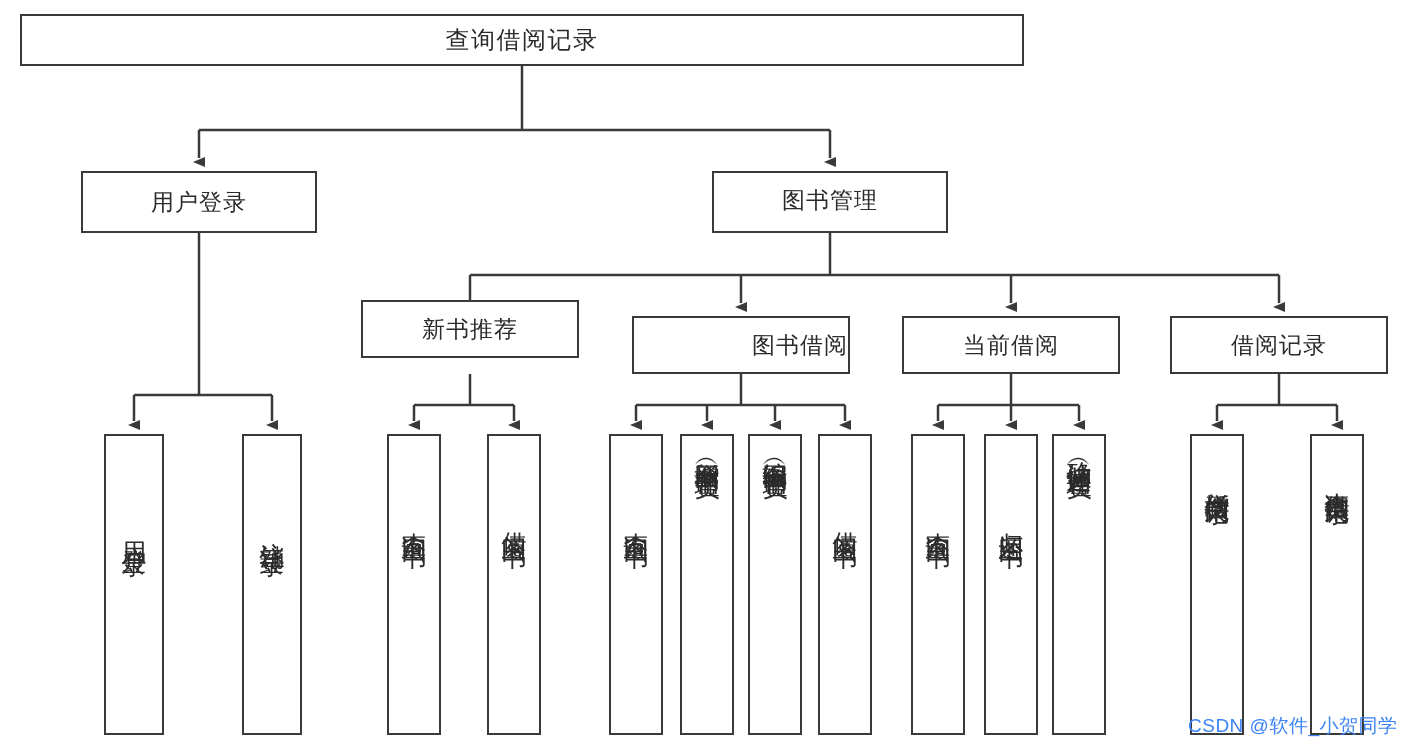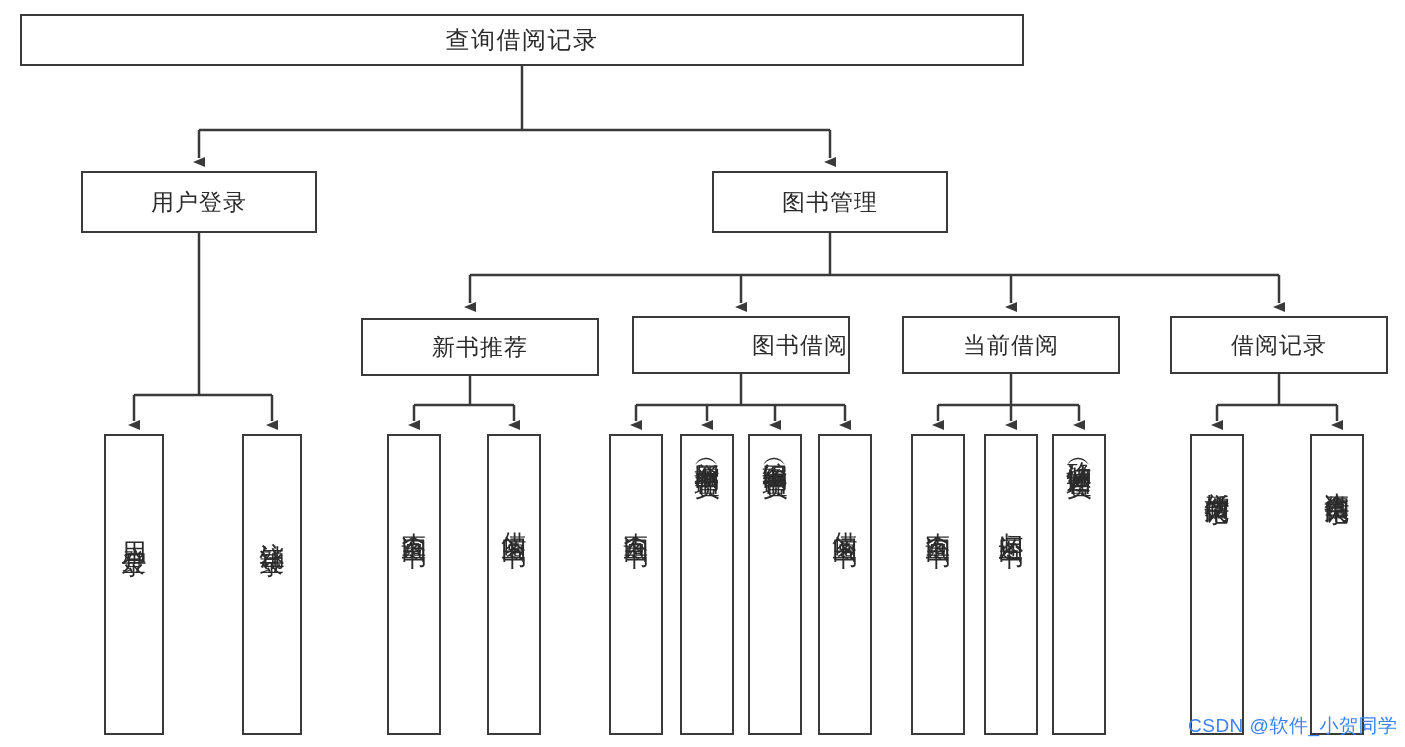--- a/index.html
+++ b/index.html
@@ -131,25 +131,25 @@
     </g>
   </svg>
 
   <div class="node horiz root" style="left:20px; top:14px; width:1004px; height:52px;">
     <span class="label">查询借阅记录</span>
   </div>
 
   <div class="node horiz" style="left:81px; top:171px; width:236px; height:62px;">
     <span class="label">用户登录</span>
   </div>
-  <div class="node horiz" style="left:712px; top:171px; width:236px; height:62px;">
+  <div class="node horiz" style="left:712px; top:171px; width:236px; height:62px;font-family:Liberation Mono, monospace;">
     <span class="label">图书管理</span>
   </div>
 
-  <div class="node horiz" style="left:361px; top:318px; width:238px; height:58px;align-items:center;">
+  <div class="node horiz" style="left:361px; top:300px; width:218px; height:58px;align-items:center;">
     <span class="label">新书推荐</span>
   </div>
   <div class="node horiz" style="left:632px; top:316px; width:218px; height:58px;justify-content:flex-end;">
     <span class="label">图书借阅</span>
   </div>
   <div class="node horiz" style="left:902px; top:316px; width:218px; height:58px;justify-content:center;">
     <span class="label">当前借阅</span>
   </div>
   <div class="node horiz" style="left:1170px; top:316px; width:218px; height:58px;">
     <span class="label">借阅记录</span>

